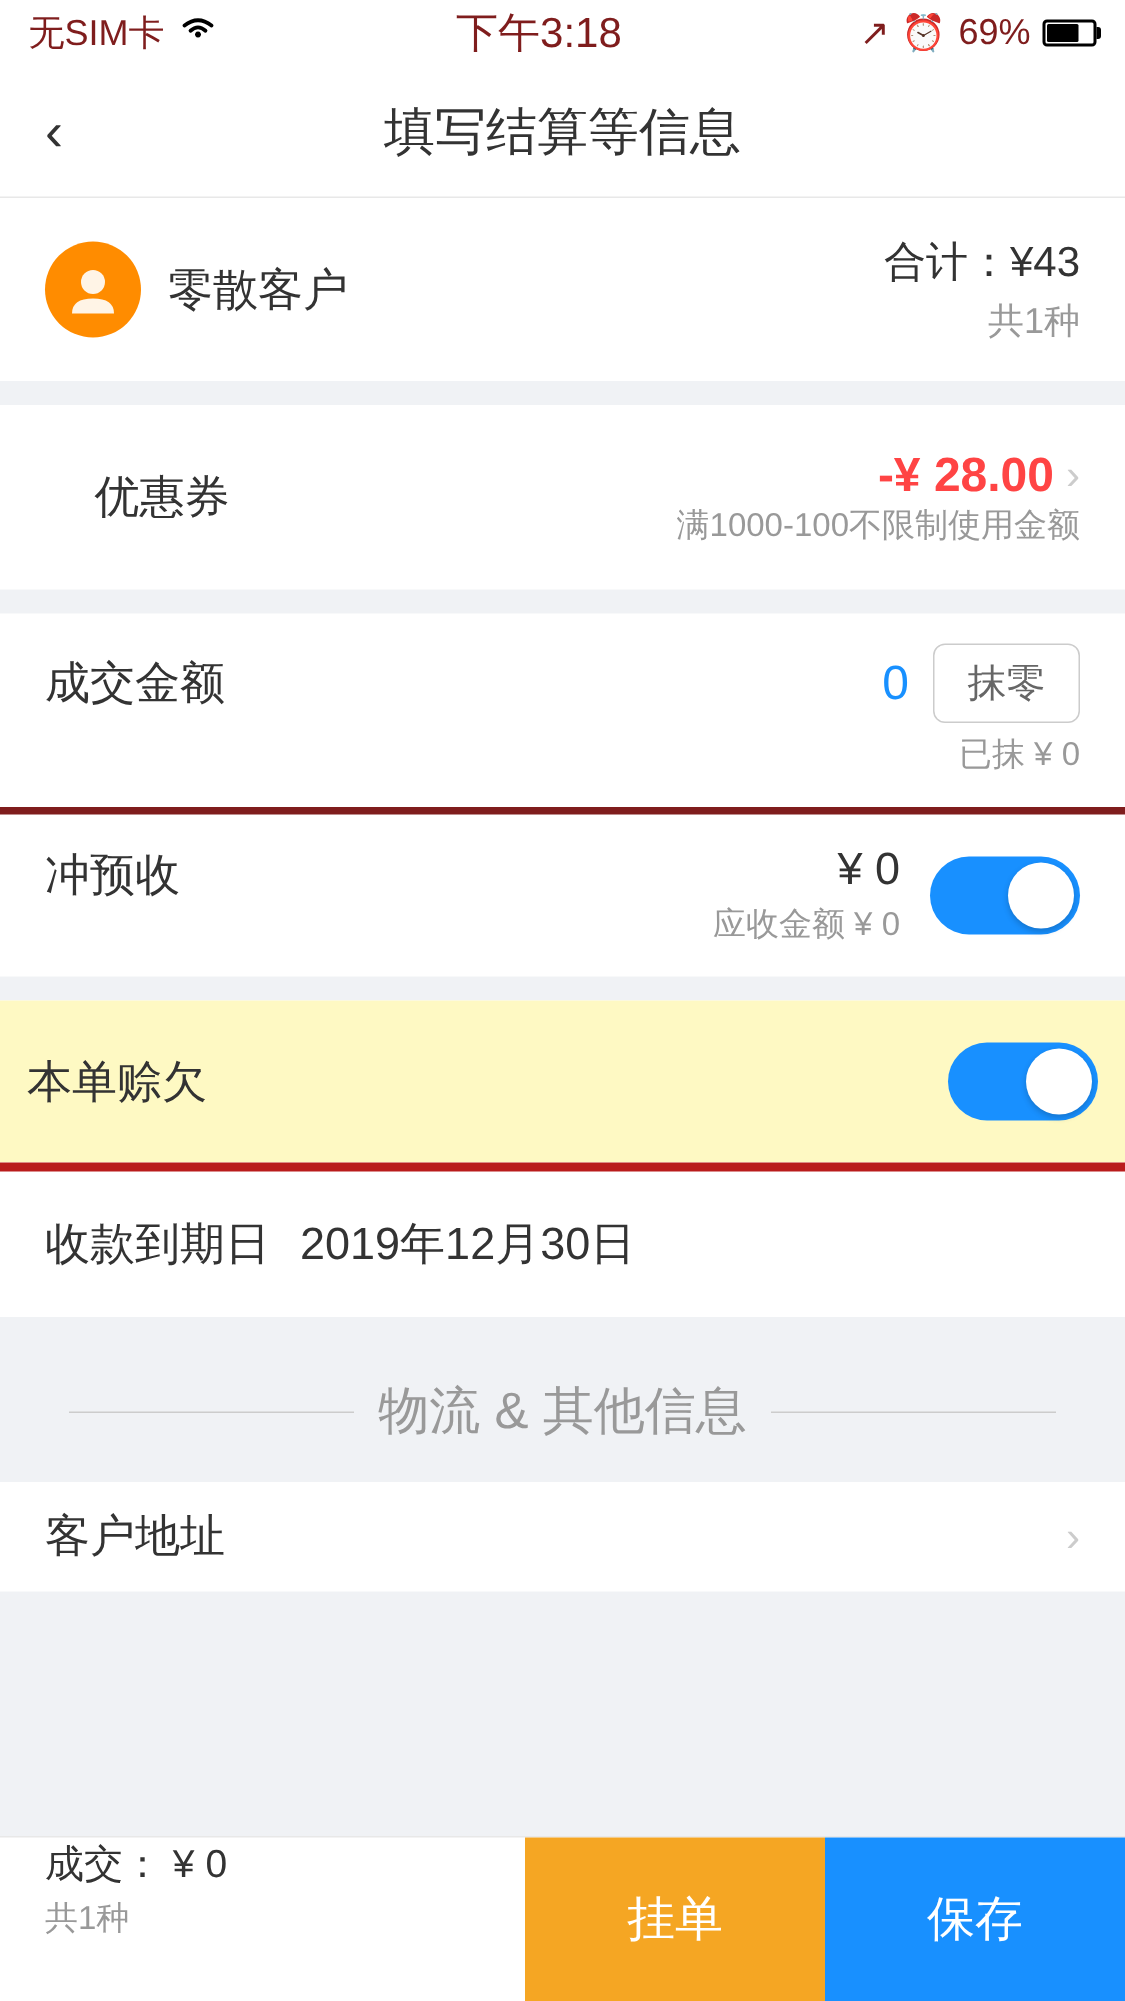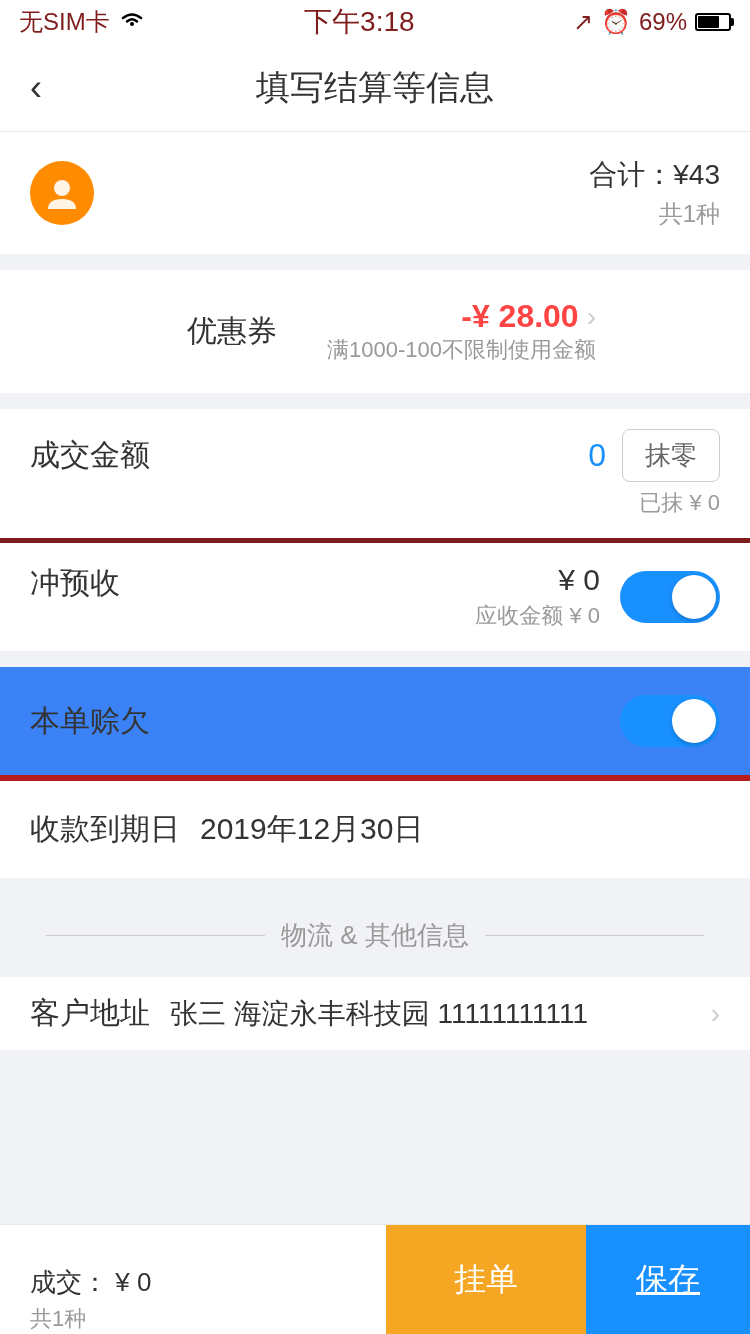--- a/index.html
+++ b/index.html
@@ -141,21 +141,21 @@
     }
 
     
     .form-section {
       background: #fff;
       margin-bottom: 16px;
     }
     .form-row {
       display: flex;
       align-items: center;
-      justify-content: center;
+      justify-content: space-between;
       padding: 28px 30px;
       border-bottom: 1px solid #f0f0f0;
       min-height: 80px;
       margin-left: 33px;
     }
     .form-row:last-child {
       border-bottom: none;
     }
     .form-label {
       font-size: 30px;
@@ -261,25 +261,25 @@
       border-radius: 50%;
       background: #fff;
       position: absolute;
       top: 4px;
       right: 4px;
       box-shadow: 0 2px 4px rgba(0,0,0,0.2);
     }
 
     
     .credit-row {
-      background: #3b82f6;
-      display: flex;
-      align-items: center;
-      justify-content: space-between;
-      padding: 28px 30px;
+      background: #fef9c3;
+      display: flex;
+      align-items: center;
+      justify-content: space-between;
+      padding: 28px 18px;
       margin-bottom: 0;
     }
 
     
     .duedate-row {
       background: #fff;
       display: flex;
       align-items: center;
       padding: 28px 30px;
       border-top: 6px solid #b91c1c;
@@ -311,21 +311,21 @@
     }
     .logistics-header::before,
     .logistics-header::after {
       content: '';
       flex: 1;
       height: 1px;
       background: #ccc;
       margin: 0 16px;
     }
     .logistics-title {
-      font-size: 26px;
+      font-size: 34px;
       color: #999;
     }
 
     
     .address-row {
       background: #fff;
       display: flex;
       align-items: center;
       justify-content: space-between;
       padding: 16px 30px;
@@ -351,21 +351,21 @@
       height: 110px;
       display: flex;
       background: #fff;
       border-top: 1px solid #e8e8e8;
       z-index: 100;
     }
     .bottom-summary {
       flex: 1;
       display: flex;
       flex-direction: column;
-      justify-content: flex-end;
+      justify-content: flex-start;
       padding: 0 30px;
     }
     .bottom-deal {
       font-size: 26px;
       color: #333;
     }
     .bottom-count {
       font-size: 22px;
       color: #999;
       margin-top: 4px;
@@ -374,29 +374,28 @@
       width: 200px;
       background: #f5a623;
       display: flex;
       align-items: center;
       justify-content: center;
       font-size: 32px;
       color: #fff;
       cursor: pointer;
     }
     .bottom-save-btn {
-      width: 164px;
+      width: 200px;
       background: #1890ff;
       display: flex;
       align-items: center;
       justify-content: center;
       font-size: 32px;
       color: #fff;
       cursor: pointer;
-      text-decoration: underline;
     }
 
     .credit-section {
       background: #fff;
       margin-bottom: 0;
     }
   </style>
 </head>
 <body>
 
@@ -430,20 +429,21 @@
 <div class="content">
 
   <div class="customer-row">
     <div class="customer-left">
       <div class="customer-avatar">
         <svg width="36" height="36" viewBox="0 0 36 36">
           <circle cx="18" cy="13" r="8" fill="rgba(255,255,255,0.9)"></circle>
           <path d="M4 34 Q4 24 18 24 Q32 24 32 34" fill="rgba(255,255,255,0.9)"></path>
         </svg>
       </div>
+      <span class="customer-name">零散客户</span>
     </div>
     <div class="customer-right">
       <div class="total-label">合计：¥43</div>
       <div class="total-count">共1种</div>
     </div>
   </div>
 
   <div class="form-section">
     <div class="form-row">
       <span class="form-label">优惠券</span>
@@ -499,21 +499,20 @@
   </div>
 
   <div class="divider-section"></div>
 
   <div class="logistics-header">
     <span class="logistics-title">物流 &amp; 其他信息</span>
   </div>
 
   <div class="address-row">
     <span class="address-label">客户地址</span>
-    <span class="address-value">张三 海淀永丰科技园 11111111111</span>
     <span class="chevron-right">›</span>
   </div>
 
 </div>
 
 <div class="bottom-bar">
   <div class="bottom-summary">
     <div class="bottom-deal">
       <span>成交：</span>
       <span>¥ 0</span>

